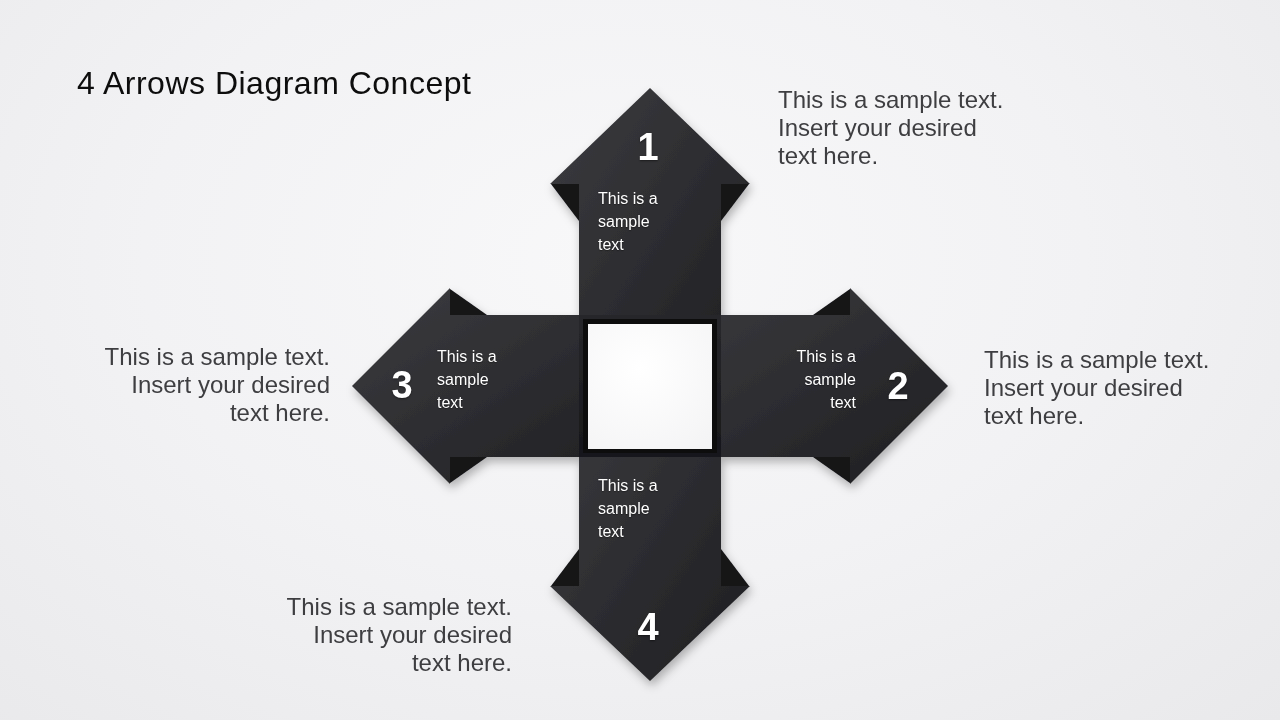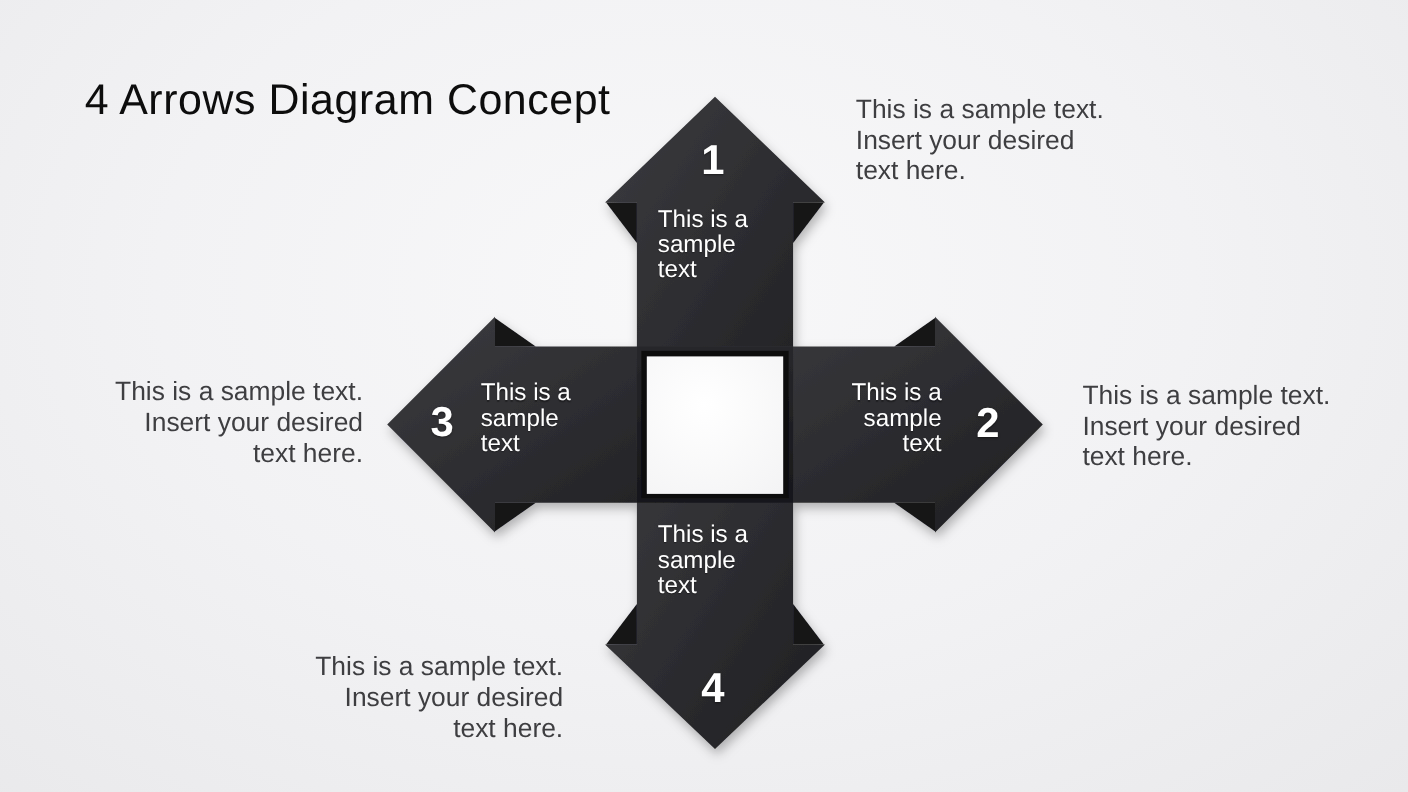--- a/index.html
+++ b/index.html
@@ -3,31 +3,31 @@
 <meta charset="utf-8">
 <style>
   html,body{margin:0;padding:0;}
   body{width:1280px;height:720px;font-family:"Liberation Sans",sans-serif;}
   .slide{
     position:relative;width:1280px;height:720px;overflow:hidden;
     background:radial-gradient(ellipse at 48% 36%, #f8f8f9 0%, #f2f2f4 50%, #e9e9eb 100%);
   }
   .title{
     position:absolute;left:77px;top:44px;
-    font-size:39px;letter-spacing:.5px;color:#0d0d0d;font-weight:400;
+    font-size:32px;letter-spacing:.5px;color:#0d0d0d;font-weight:400;
     white-space:nowrap;
   }
   .diagram-svg{position:absolute;left:0;top:0;}
   .num{
     position:absolute;transform:translate(-50%,-50%);
     color:#ffffff;font-weight:700;font-size:38px;
     text-shadow:0 1px 2px rgba(0,0,0,.45);
   }
   .inner-label{
-    position:absolute;color:#ffffff;font-size:22px;line-height:23px;
+    position:absolute;color:#ffffff;font-size:16px;line-height:23px;
     text-shadow:0 1px 1px rgba(0,0,0,.35);white-space:nowrap;
   }
   .caption{
     position:absolute;color:#3e3e41;font-size:24px;line-height:28px;
     white-space:nowrap;
   }
   .align-right{text-align:right;}
   .num-1{left:648px;top:147px;}
   .num-2{left:898px;top:386px;}
   .num-3{left:402px;top:385px;}

